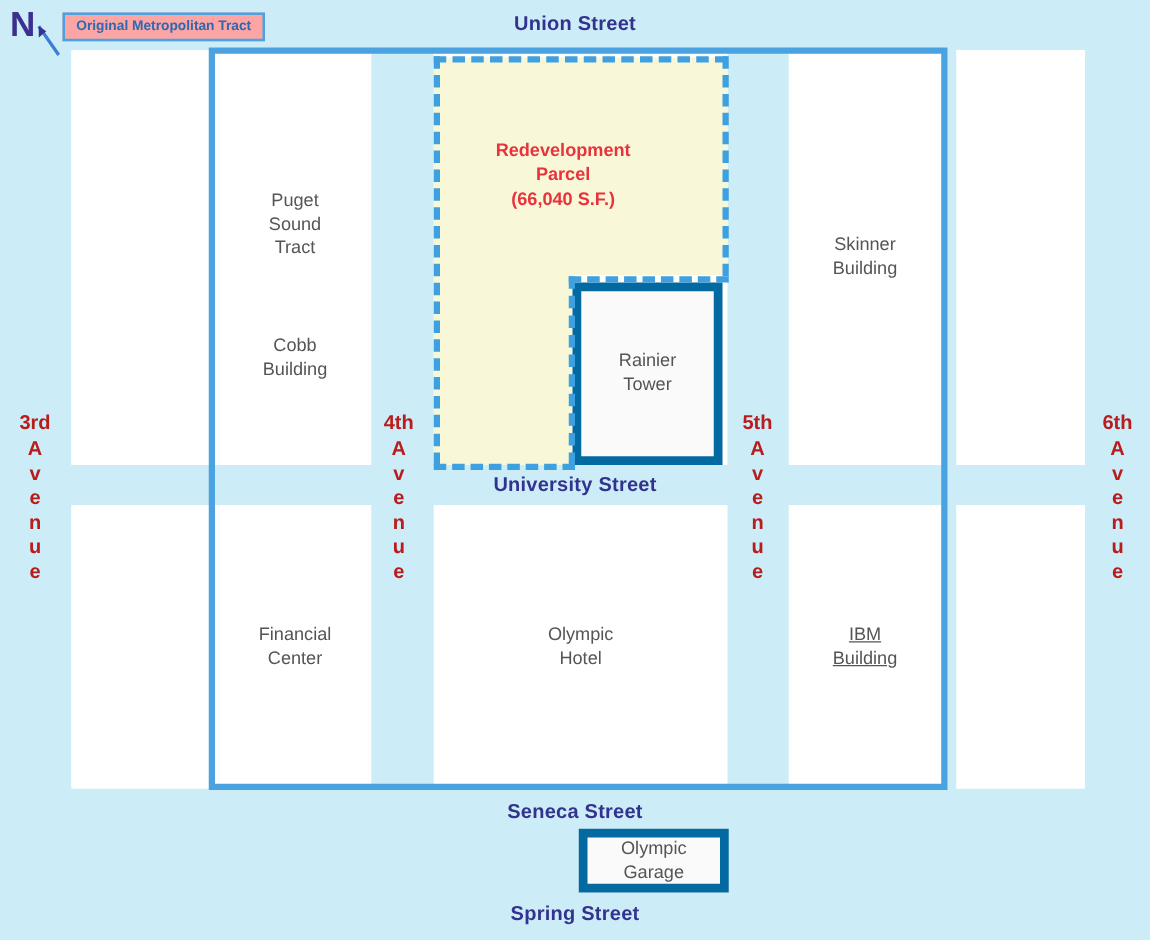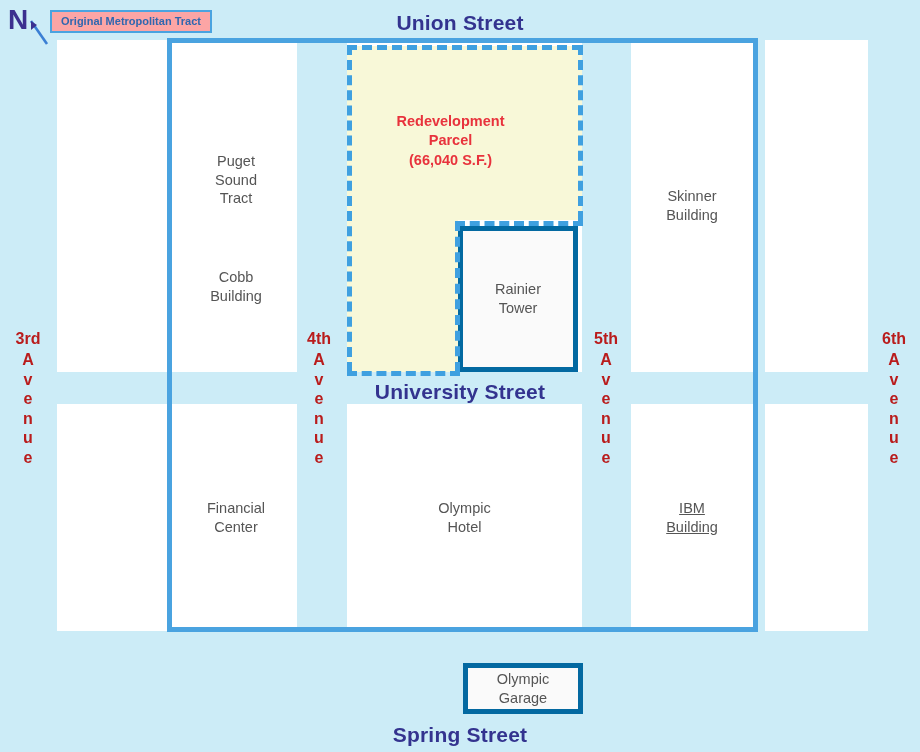--- a/index.html
+++ b/index.html
@@ -22,21 +22,21 @@
     box-sizing:border-box;
     display:flex;
     align-items:center;
     justify-content:center;
     text-align:center;
     color:#555555;
     font-size:14.5px;
     line-height:1.28;
     font-family:"Liberation Sans",sans-serif;
   }
-  .block.tint{background:#fafafa;border:5px solid #0369a1;}
+  .block.tint{background:#fafafa;border:7px solid #0369a1;}
 
   
   .tract{
     position:absolute;
     border:5px solid #4aa3e0;
     box-sizing:border-box;
     pointer-events:none;
     background:transparent;
   }
 
@@ -71,21 +71,21 @@
     text-align:center;
     width:100%;
     left:0;
   }
 
   
   .street{
     position:absolute;
     color:#33338f;
     font-weight:bold;
-    font-size:21px;
+    font-size:16px;
     letter-spacing:.2px;
     white-space:nowrap;
     font-family:"Liberation Sans",sans-serif;
   }
   
   .avenue{
     position:absolute;
     color:#b91c1c;
     font-weight:bold;
     font-size:16px;
@@ -224,20 +224,21 @@
 
     <div class="dash-h" style="left:347px;top:371px;width:113px;"></div>
   </div>
 
   <div class="tract" style="left:167px;top:38px;width:591px;height:594px;"></div>
 
   <div class="street" style="left:0;top:11px;width:920px;text-align:center;">Union Street</div>
 
   <div class="street" style="left:0;top:380px;width:920px;text-align:center;">University Street</div>
 
+  <div class="street" style="left:0;top:641px;width:920px;text-align:center;">Seneca Street</div>
 
   <div class="street" style="left:0;top:723px;width:920px;text-align:center;">Spring Street</div>
 
   <div class="avenue" style="left:10px;top:331px;width:36px;">
     <span class="num">3rd</span>
     <span class="stack">
       <span>A</span>
         <span>v</span>
         <span>e</span>
         <span>n</span>

